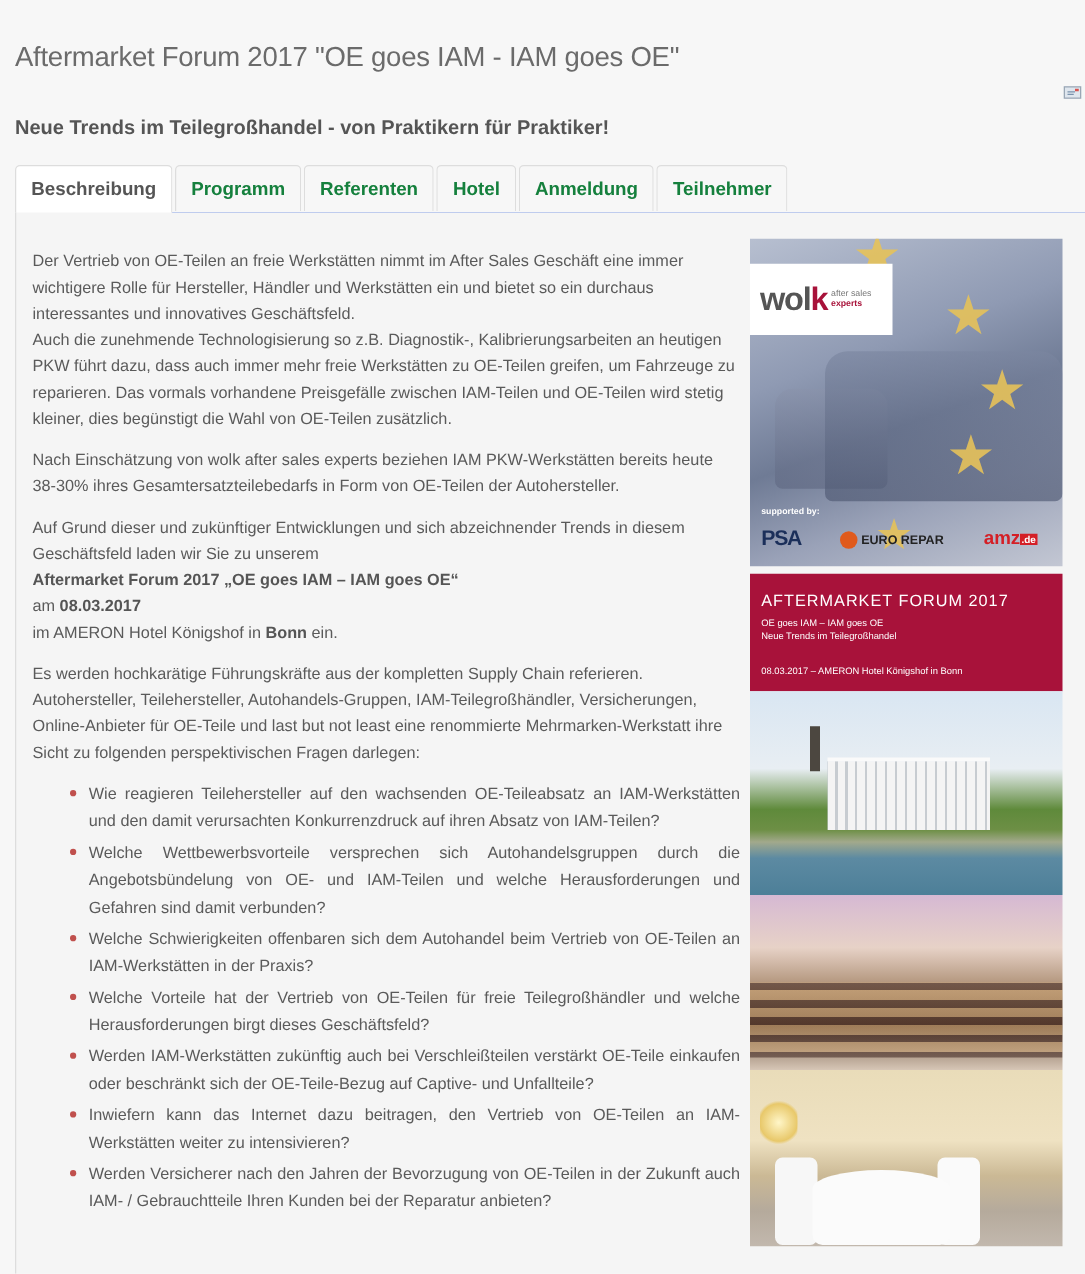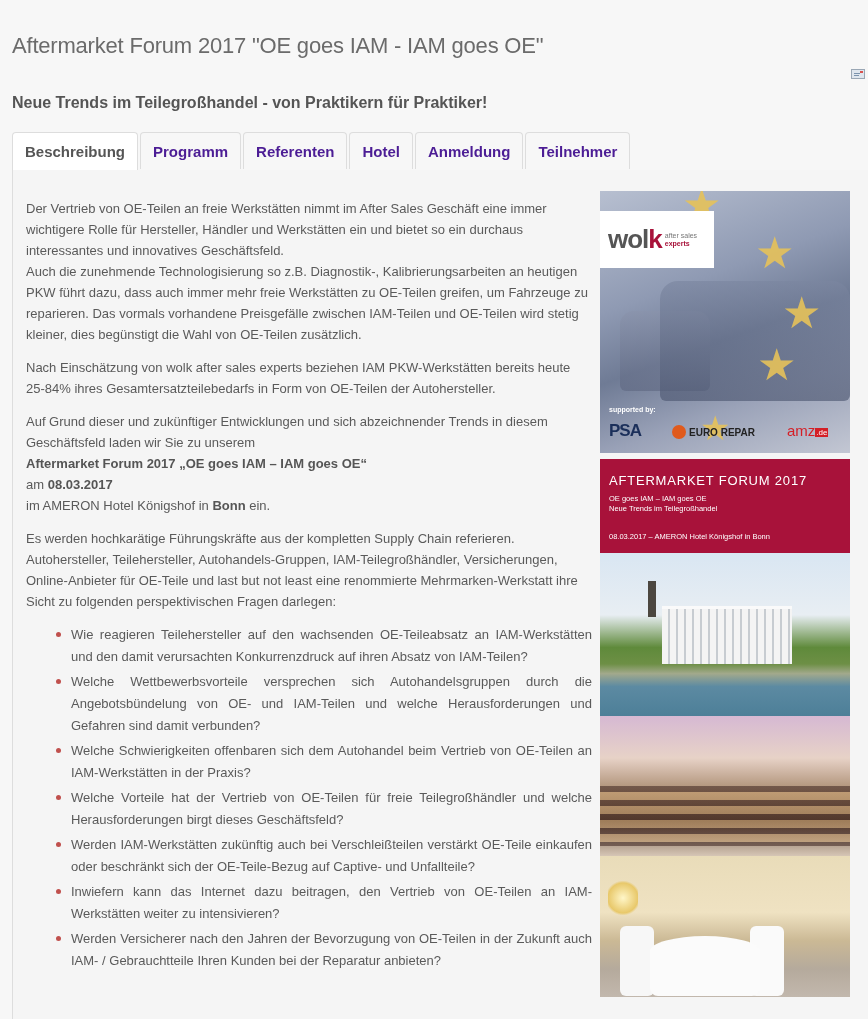--- a/index.html
+++ b/index.html
@@ -28,21 +28,21 @@
     position: absolute; left: 12px; top: 94px; margin: 0;
     font-size: 16px; font-weight: bold; color: #555;
   }
   .tabs {
     position: absolute; left: 12px; top: 132px; right: 0; height: 38px;
     border-bottom: 1px solid #1d4ed8;
     display: flex; gap: 2px;
   }
   .tab {
     height: 37px; line-height: 37px; padding: 0 12px;
-    font-size: 15px; font-weight: bold; color: #4c1d95;
+    font-size: 15px; font-weight: bold; color: #15803d;
     border: 1px solid #ddd; border-bottom: none;
     border-radius: 4px 4px 0 0; background: #f7f7f7;
     box-sizing: border-box; cursor: pointer;
   }
   .tab.active { background: #fff; color: #555; height: 39px; margin-bottom: -1px; }
   .panel {
     position: absolute; left: 12px; top: 170px; right: 0; bottom: 0;
     border-left: 1px solid #ddd; background: #f5f5f5;
   }
   .content {
@@ -72,21 +72,21 @@
     background: #fff; display: flex; align-items: center; padding-left: 8px; box-sizing: border-box;
   }
   .wolk-word { font-size: 26px; font-weight: bold; color: #555; letter-spacing: -1px; }
   .wolk-k { color: #a8123a; }
   .wolk-tag { font-size: 7px; line-height: 8px; margin-left: 3px; color: #777; }
   .wolk-tag .exp { color: #a8123a; font-weight: bold; }
   .supported { position: absolute; left: 9px; bottom: 40px; font-size: 7px; color: #fff; font-weight: bold; }
   .logo-psa { position: absolute; left: 9px; bottom: 12px; font-size: 17px; font-weight: bold; color: #1b2f5a; letter-spacing: -1px; }
   .logo-euro { position: absolute; left: 72px; bottom: 14px; font-size: 10px; font-weight: bold; color: #222; display: flex; align-items: center; gap: 3px; }
   .logo-euro .e { width: 14px; height: 14px; border-radius: 50%; background: #e05a1c; display: inline-block; }
-  .logo-amz { position: absolute; left: 187px; bottom: 14px; font-size: 15px; font-weight: normal; color: #d41f26; }
+  .logo-amz { position: absolute; left: 187px; bottom: 14px; font-size: 15px; font-weight: bold; color: #d41f26; }
   .logo-amz .de { font-size: 8px; background: #d41f26; color: #fff; padding: 0 1px; vertical-align: middle; }
 
   .img-banner {
     height: 94px; margin-top: 6px; background: #a8123a; color: #fff; padding: 14px 10px 0 9px; box-sizing: border-box;
   }
   .img-banner .bt { font-size: 13px; letter-spacing: 0.8px; margin-bottom: 6px; }
   .img-banner .bs { font-size: 7.5px; line-height: 10px; }
   .img-banner .bd { font-size: 7.5px; margin-top: 18px; }
 
   .img-hotel {
@@ -130,21 +130,21 @@
   <div class="tab">Anmeldung</div>
   <div class="tab">Teilnehmer</div>
 </div>
 
 <div class="panel">
   <div class="content">
     <p>
       <span>Der Vertrieb von OE-Teilen an freie Werkstätten nimmt im After Sales Geschäft eine immer wichtigere Rolle für Hersteller, Händler und Werkstätten ein und bietet so ein durchaus interessantes und innovatives Geschäftsfeld.</span><br>
       <span>Auch die zunehmende Technologisierung so z.B. Diagnostik-, Kalibrierungsarbeiten an heutigen PKW führt dazu, dass auch immer mehr freie Werkstätten zu OE-Teilen greifen, um Fahrzeuge zu reparieren. Das vormals vorhandene Preisgefälle zwischen IAM-Teilen und OE-Teilen wird stetig kleiner, dies begünstigt die Wahl von OE-Teilen zusätzlich.</span>
     </p>
-    <p>Nach Einschätzung von wolk after sales experts beziehen IAM PKW-Werkstätten bereits heute 25-84% ihres Gesamtersatzteilebedarfs in Form von OE-Teilen der Autohersteller.</p>
+    <p>Nach Einschätzung von wolk after sales experts beziehen IAM PKW-Werkstätten bereits heute 38-30% ihres Gesamtersatzteilebedarfs in Form von OE-Teilen der Autohersteller.</p>
     <p>
       <span>Auf Grund dieser und zukünftiger Entwicklungen und sich abzeichnender Trends in diesem Geschäftsfeld laden wir Sie zu unserem</span><br>
       <b>Aftermarket Forum 2017 „OE goes IAM – IAM goes OE“</b><br>
       <span>am </span><b>08.03.2017</b><br>
       <span>im AMERON Hotel Königshof in </span><b>Bonn</b><span> ein.</span>
     </p>
     <p>
       <span>Es werden hochkarätige Führungskräfte aus der kompletten Supply Chain referieren.</span><br>
       <span>Autohersteller, Teilehersteller, Autohandels-Gruppen, IAM-Teilegroßhändler, Versicherungen, Online-Anbieter für OE-Teile und last but not least eine renommierte Mehrmarken-Werkstatt ihre Sicht zu folgenden perspektivischen Fragen darlegen:</span>
     </p>

